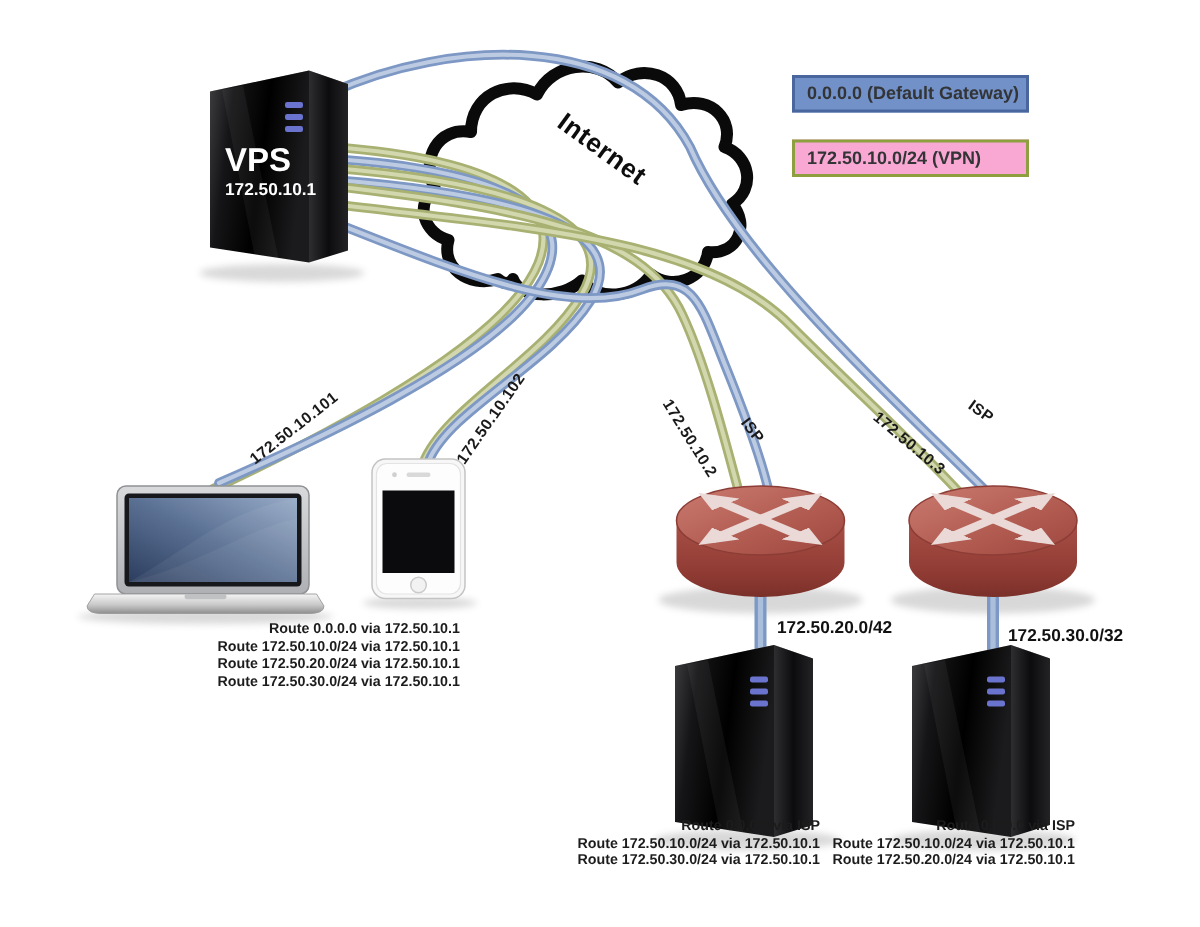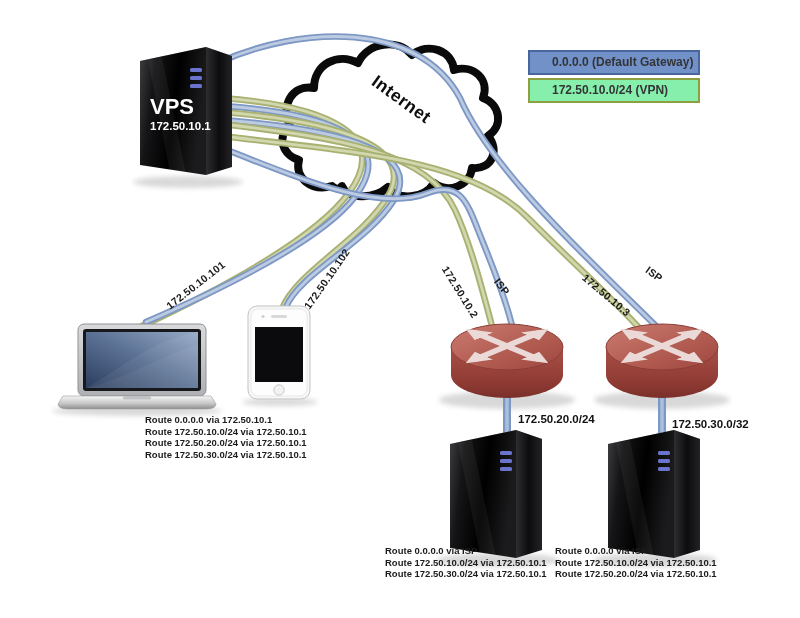--- a/index.html
+++ b/index.html
@@ -3,29 +3,29 @@
 <meta charset="utf-8">
 <style>
   html,body{margin:0;padding:0;background:#ffffff;}
   #stage{
     position:relative;width:800px;height:618px;background:#ffffff;overflow:hidden;
     font-family:"Liberation Sans",sans-serif;
   }
   #net-svg{position:absolute;left:0;top:0;}
   .legend{position:absolute;left:528px;top:50px;}
   .legend-item{
-    width:146px;height:21px;border:2px solid;margin-bottom:3px;
-    padding-left:22px;line-height:21px;font-size:12px;font-weight:700;color:#333436;
+    width:146px;height:21px;border:2px solid;margin-bottom:18px;
+    padding-left:8px;line-height:21px;font-size:12px;font-weight:700;color:#333436;
     white-space:nowrap;overflow:hidden;
   }
   .legend-blue{background:#7191c8;border-color:#49679e;}
-  .legend-green{background:#86efac;border-color:#8d9f3e;}
+  .legend-green{background:#f9a8d4;border-color:#8d9f3e;}
   .routes{
     position:absolute;font-size:9.5px;font-weight:600;color:#1c1c1c;
-    line-height:11.5px;white-space:nowrap;
+    line-height:11.5px;white-space:nowrap;text-align:right;
   }
   .lan-label{position:absolute;font-size:11.5px;font-weight:700;color:#111;white-space:nowrap;}
   .link-text{font-size:10.5px;font-weight:600;fill:#1a1a1a;letter-spacing:.3px;}
   .cloud-text{font-size:17.5px;font-weight:600;fill:#0d0d0d;letter-spacing:.5px;}
   .tower-name{font-size:22px;font-weight:700;fill:#ffffff;}
   .tower-ip{font-size:11.5px;font-weight:700;fill:#ffffff;}
   .blue-d{stroke:#7d98c4;stroke-width:6.5;fill:none;stroke-linecap:round;}
   .blue-l{stroke:#bccbe2;stroke-width:2.8;fill:none;stroke-linecap:round;}
   .green-d{stroke:#a8b172;stroke-width:6.5;fill:none;stroke-linecap:round;}
   .green-l{stroke:#d3d7ae;stroke-width:2.8;fill:none;stroke-linecap:round;}
@@ -231,21 +231,21 @@
 
 <div class="legend">
   <div class="legend-item legend-blue">
     <span>0.0.0.0 (Default Gateway)</span>
   </div>
   <div class="legend-item legend-green">
     <span>172.50.10.0/24 (VPN)</span>
   </div>
 </div>
 
-<div class="lan-label" style="left:518px;top:413px">172.50.20.0/24</div>
+<div class="lan-label" style="left:518px;top:413px">172.50.20.0/42</div>
 <div class="lan-label" style="left:672px;top:418px">172.50.30.0/32</div>
 
 <div class="routes" style="left:145px;top:414px">
   <div>Route 0.0.0.0 via 172.50.10.1</div>
   <div>Route 172.50.10.0/24 via 172.50.10.1</div>
   <div>Route 172.50.20.0/24 via 172.50.10.1</div>
   <div>Route 172.50.30.0/24 via 172.50.10.1</div>
 </div>
 <div class="routes" style="left:385px;top:545px">
   <div>Route 0.0.0.0 via ISP</div>

